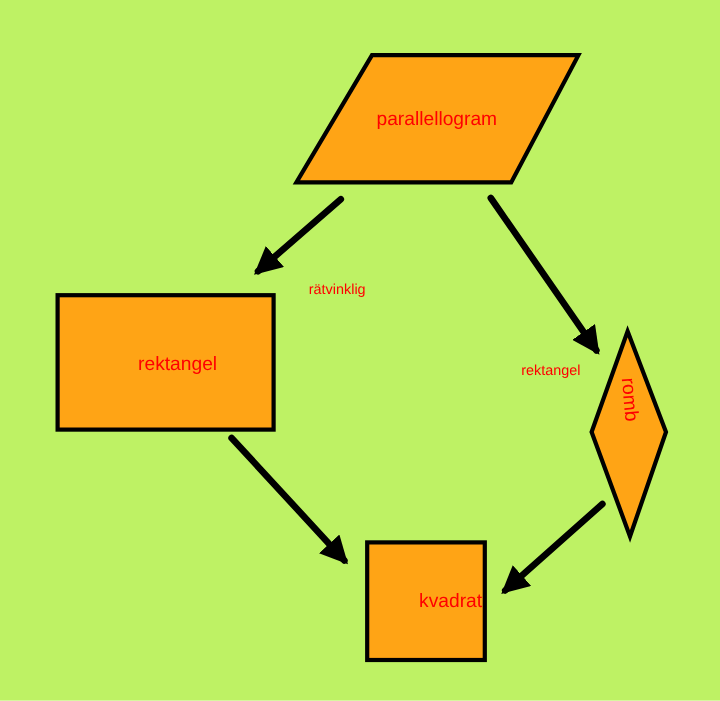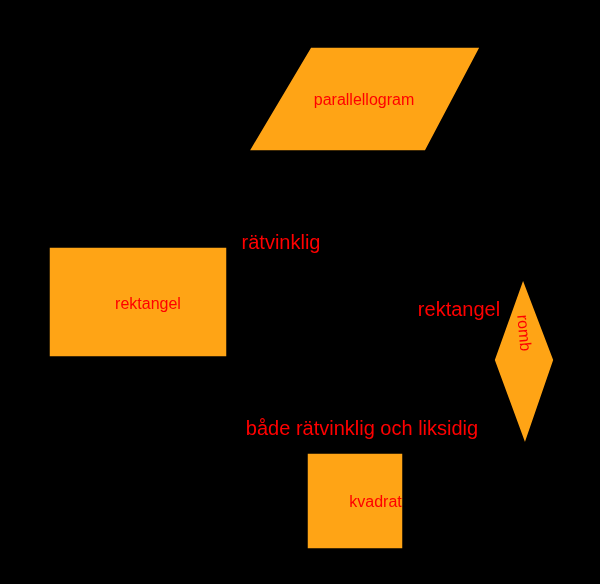--- a/index.html
+++ b/index.html
@@ -5,21 +5,21 @@
   html, body {
     margin: 0;
     padding: 0;
     background: #ffffff;
     font-family: "Liberation Sans", sans-serif;
   }
   .canvas {
     position: relative;
     width: 600px;
     height: 584px;
-    background: #000000;
+    background: #bef264;
     overflow: hidden;
   }
   .diagram-svg {
     position: absolute;
     left: 0;
     top: 0;
     width: 600px;
     height: 584px;
   }
   .shape {
@@ -31,21 +31,21 @@
   .arrow {
     stroke: #000000;
     stroke-width: 5.5;
     stroke-linecap: round;
     fill: none;
   }
   .label {
     position: absolute;
     transform: translate(-50%, -50%);
     color: #FF0000;
-    font-size: 20px;
+    font-size: 12px;
     line-height: 1.1;
     white-space: nowrap;
     text-align: center;
   }
   .node-label {
     position: absolute;
     transform: translate(-50%, -50%);
     color: #FF0000;
     font-size: 16px;
     line-height: 1.1;
@@ -90,15 +90,14 @@
   <div class="node-label" style="left:148px; top:304px;">rektangel</div>
 
   <div class="node-label rotated" style="left:524px; top:333px;">romb</div>
 
   <div class="node-label" style="left:354px; top:502px;padding-left:43px;">kvadrat</div>
 
   <div class="label" style="left:281px; top:242px;">rätvinklig</div>
 
   <div class="label" style="left:459px; top:309px;">rektangel</div>
 
-  <div class="label" style="left:362px; top:428px;">både rätvinklig och liksidig</div>
 
 </div>
 
 </body></html>

